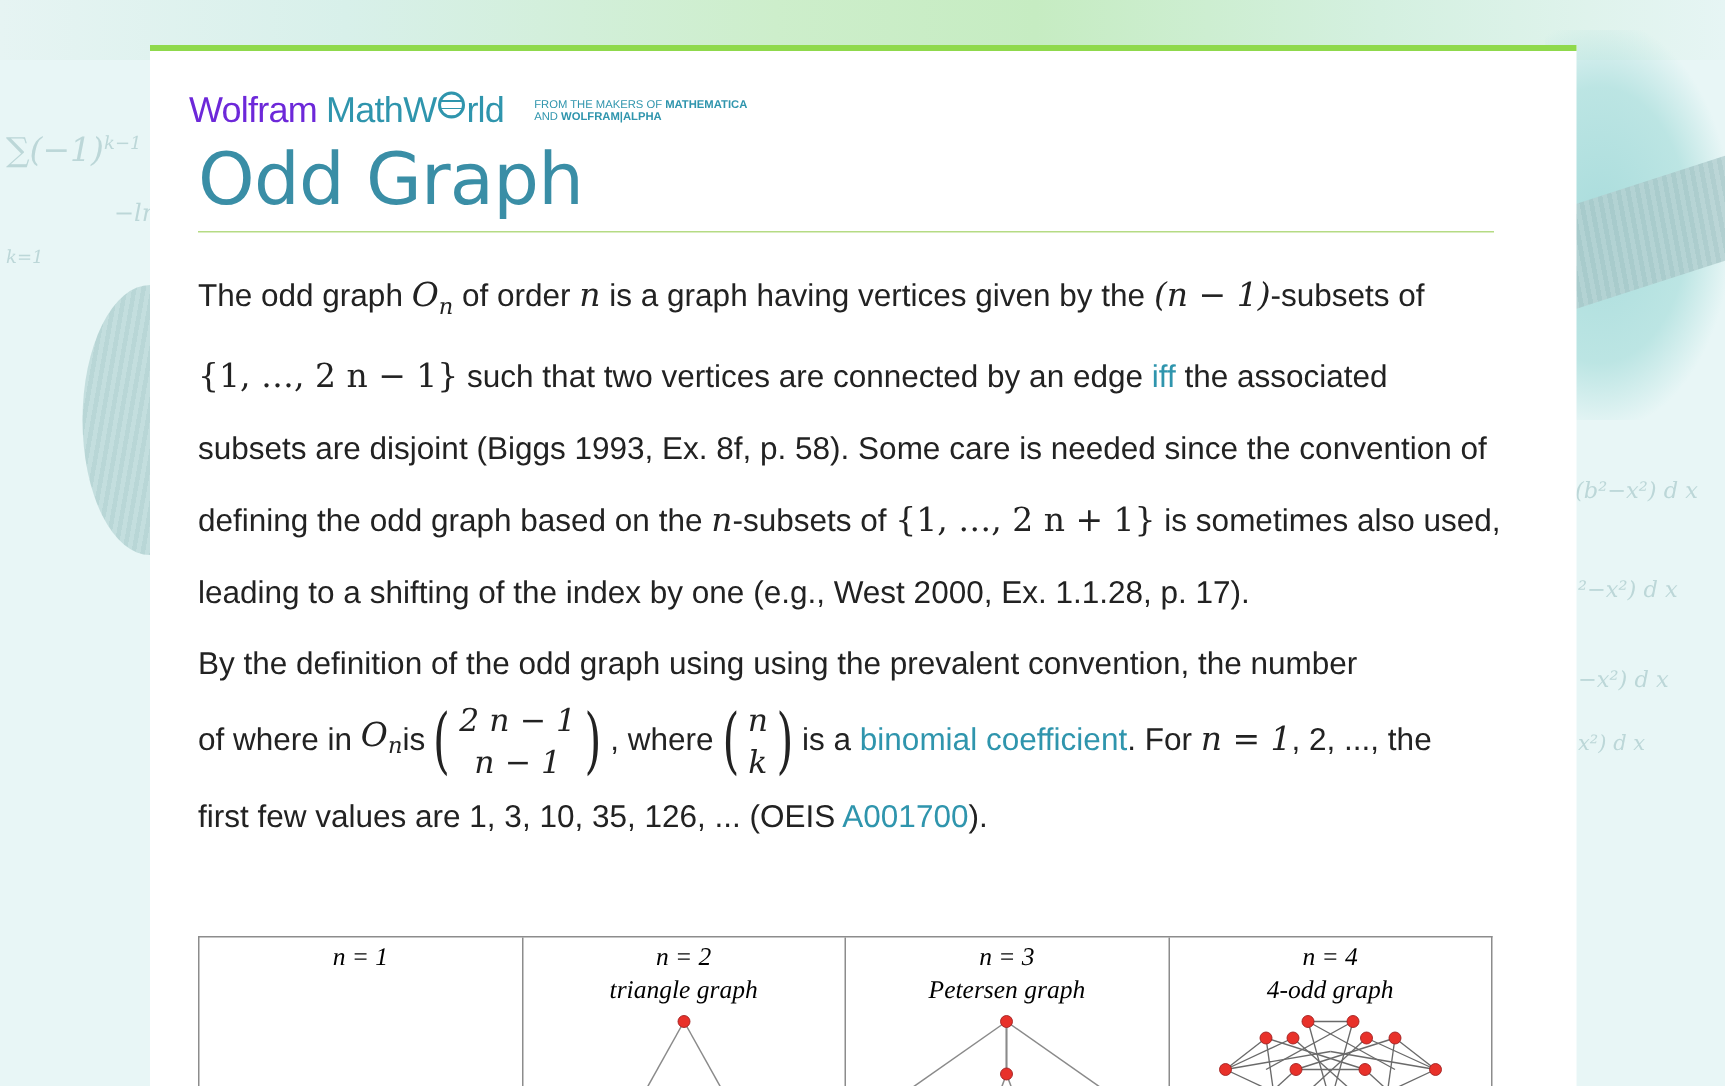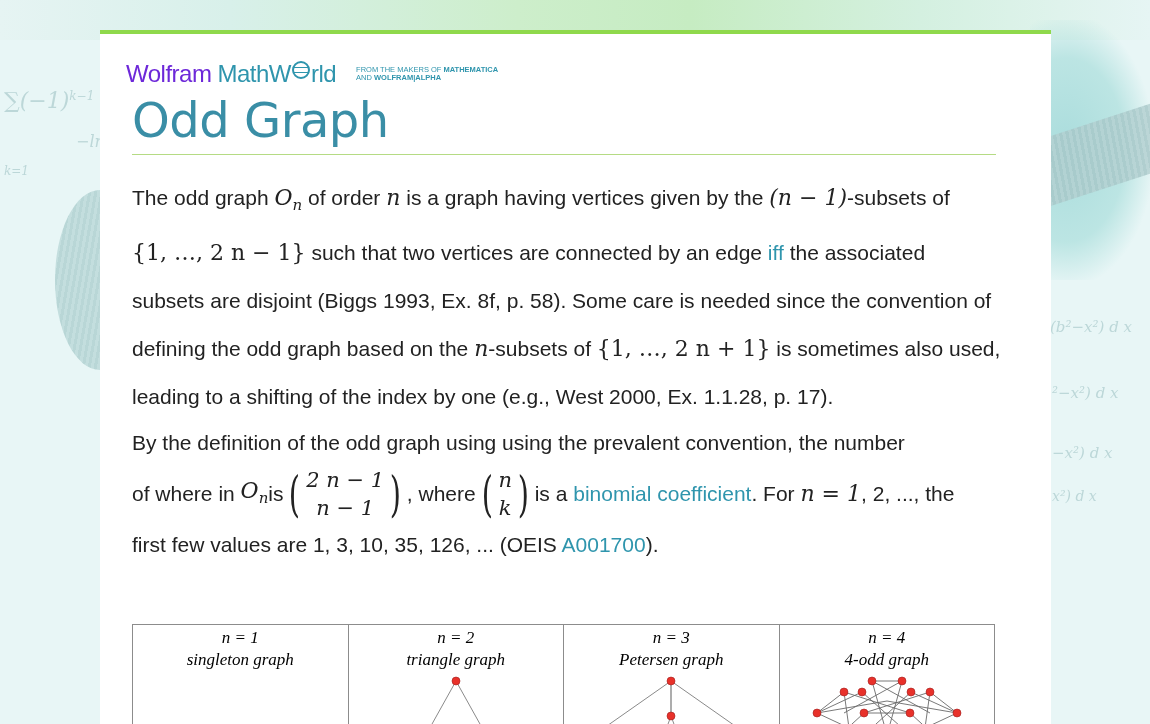--- a/index.html
+++ b/index.html
@@ -154,21 +154,20 @@
       <span>is a </span>&nbsp;<span class="link">binomial coefficient</span><span>. For </span>&nbsp;<span class="m">n = 1</span><span>, 2, ..., the</span>
     </div>
     <div>
       <span>first few values are 1, 3, 10, 35, 126, ... (OEIS </span><span class="link">A001700</span><span>).</span>
     </div>
   </div>
 
   <div class="table">
     <div class="cell">
       <div class="cell-n">n = 1</div>
-      <div class="cell-name">singleton graph</div>
     </div>
     <div class="cell">
       <div class="cell-n">n = 2</div>
       <div class="cell-name">triangle graph</div>
       <svg width="215" height="80">
         <line x1="107" y1="8" x2="78" y2="60" stroke="#8a8a8a" stroke-width="1"></line>
         <line x1="107" y1="8" x2="136" y2="60" stroke="#8a8a8a" stroke-width="1"></line>
         <circle cx="107" cy="8" r="4" fill="#e8312a" stroke="#a02020" stroke-width="0.6"></circle>
       </svg>
     </div>

